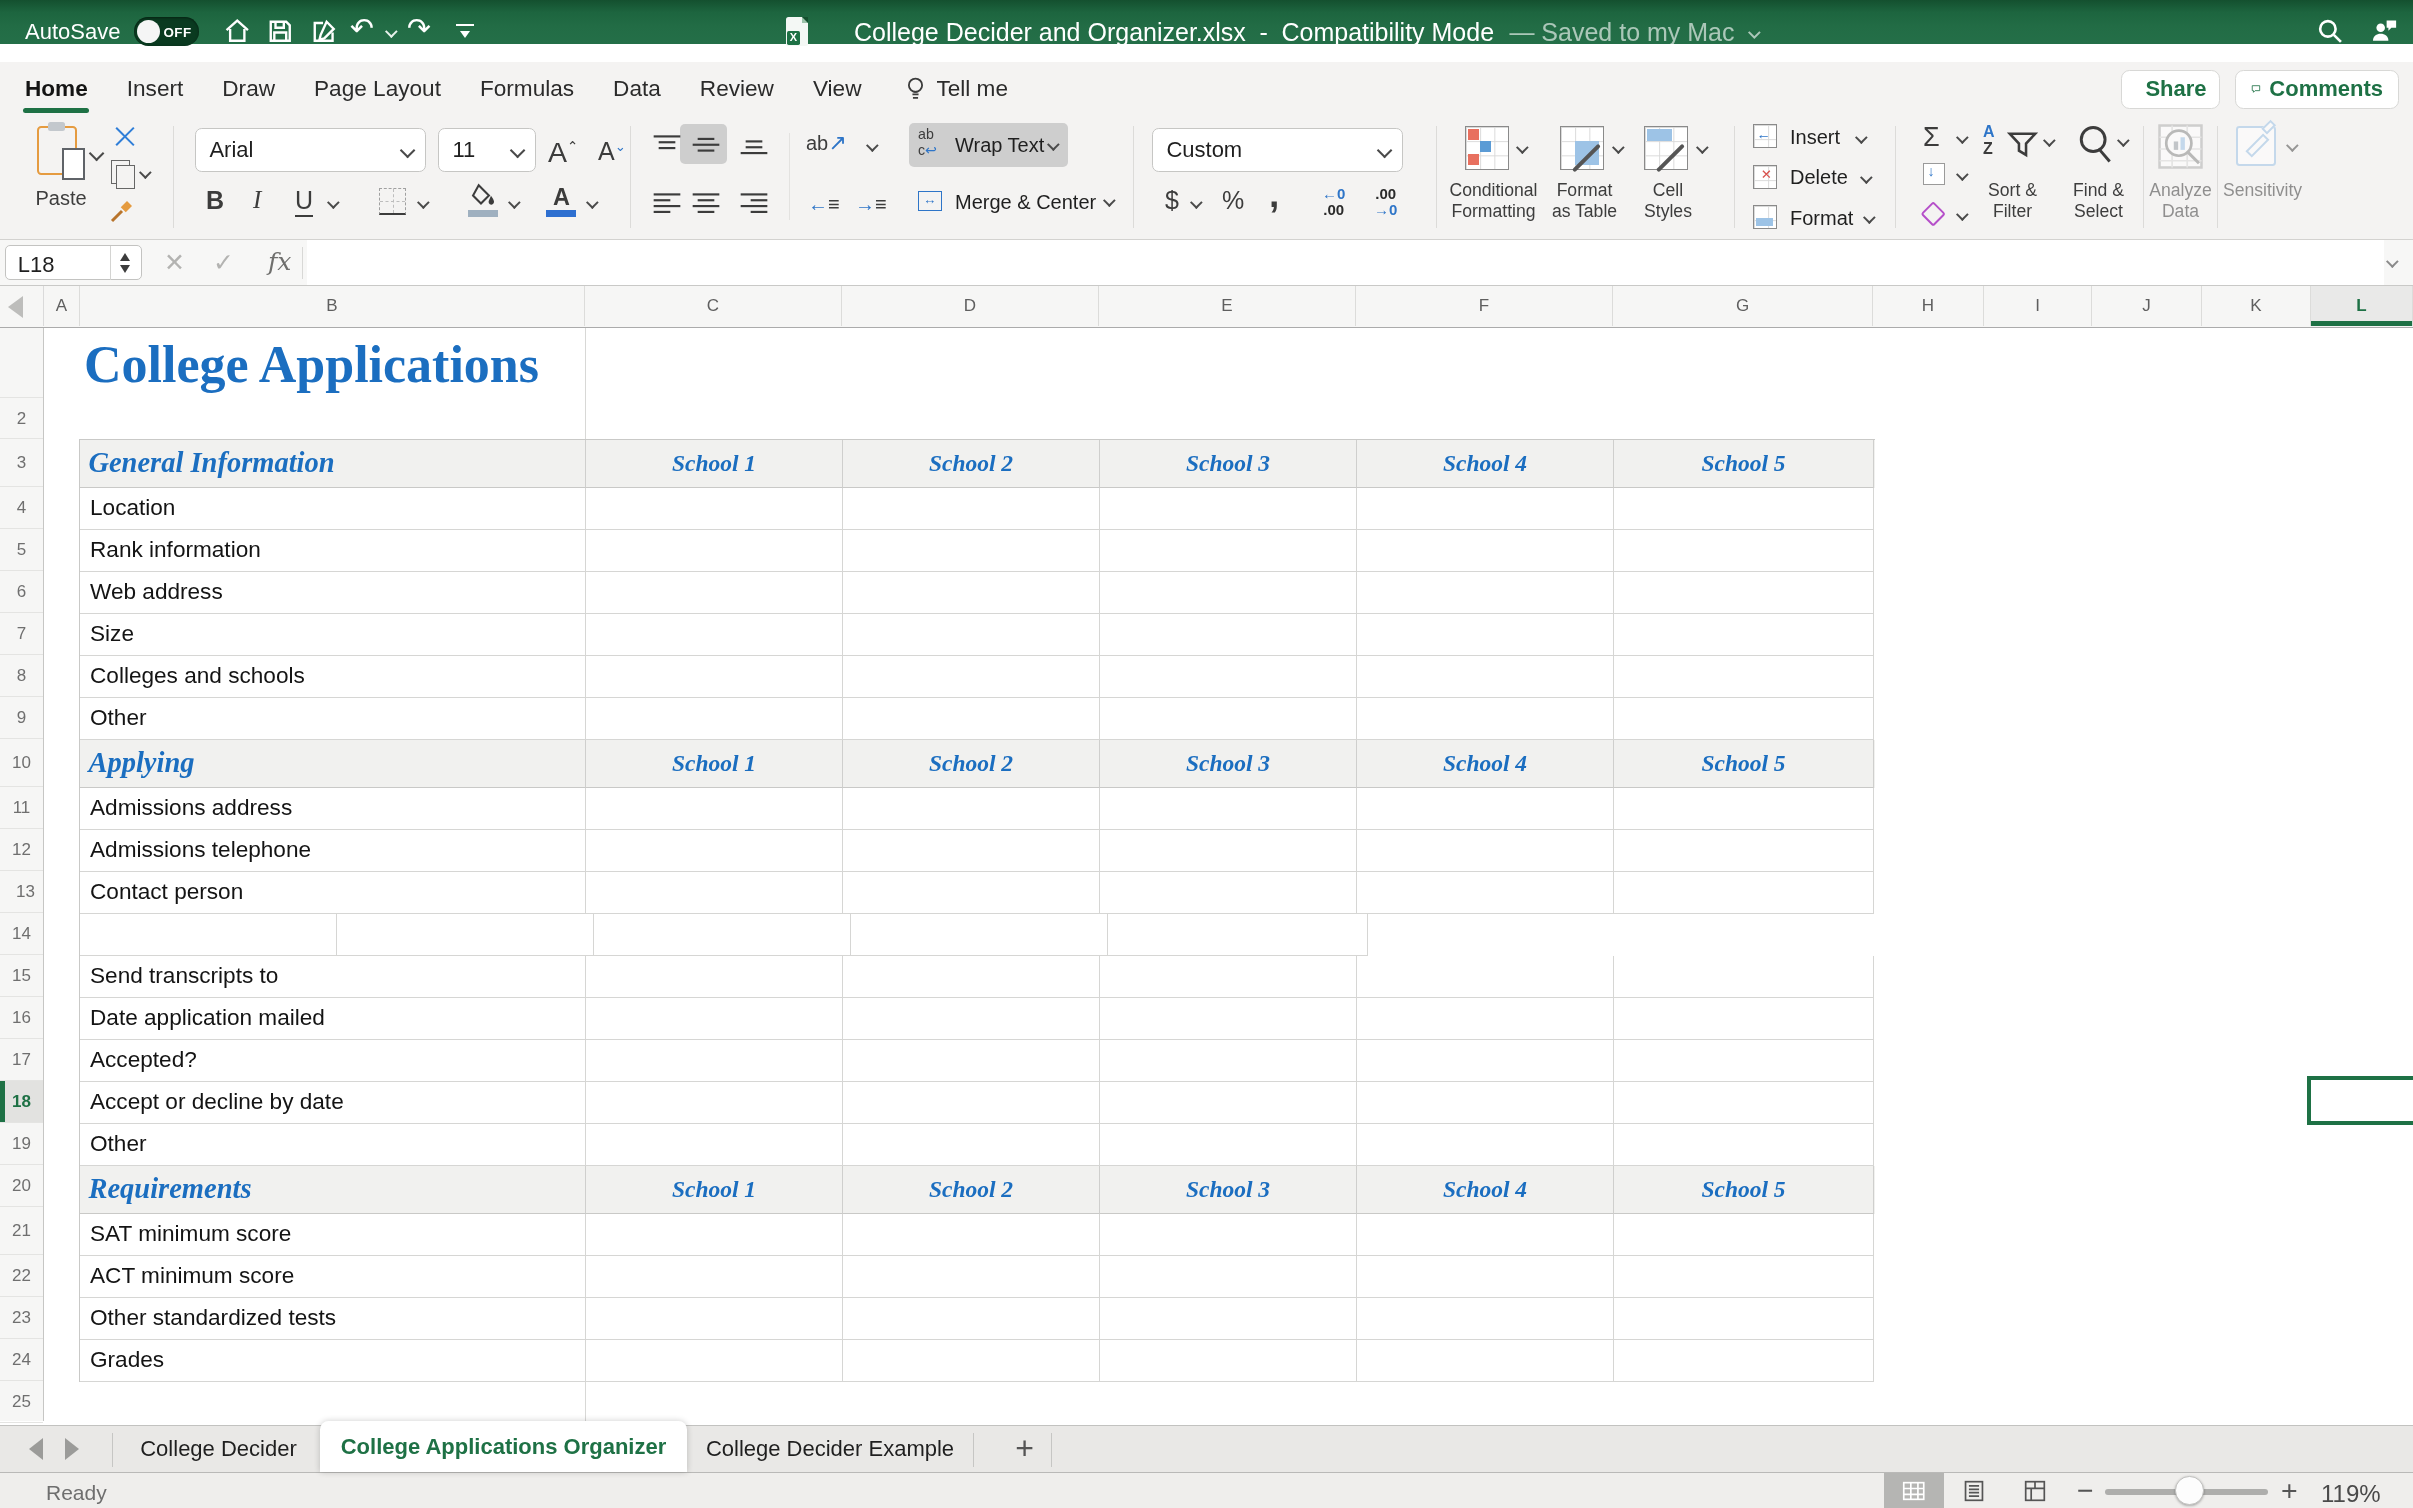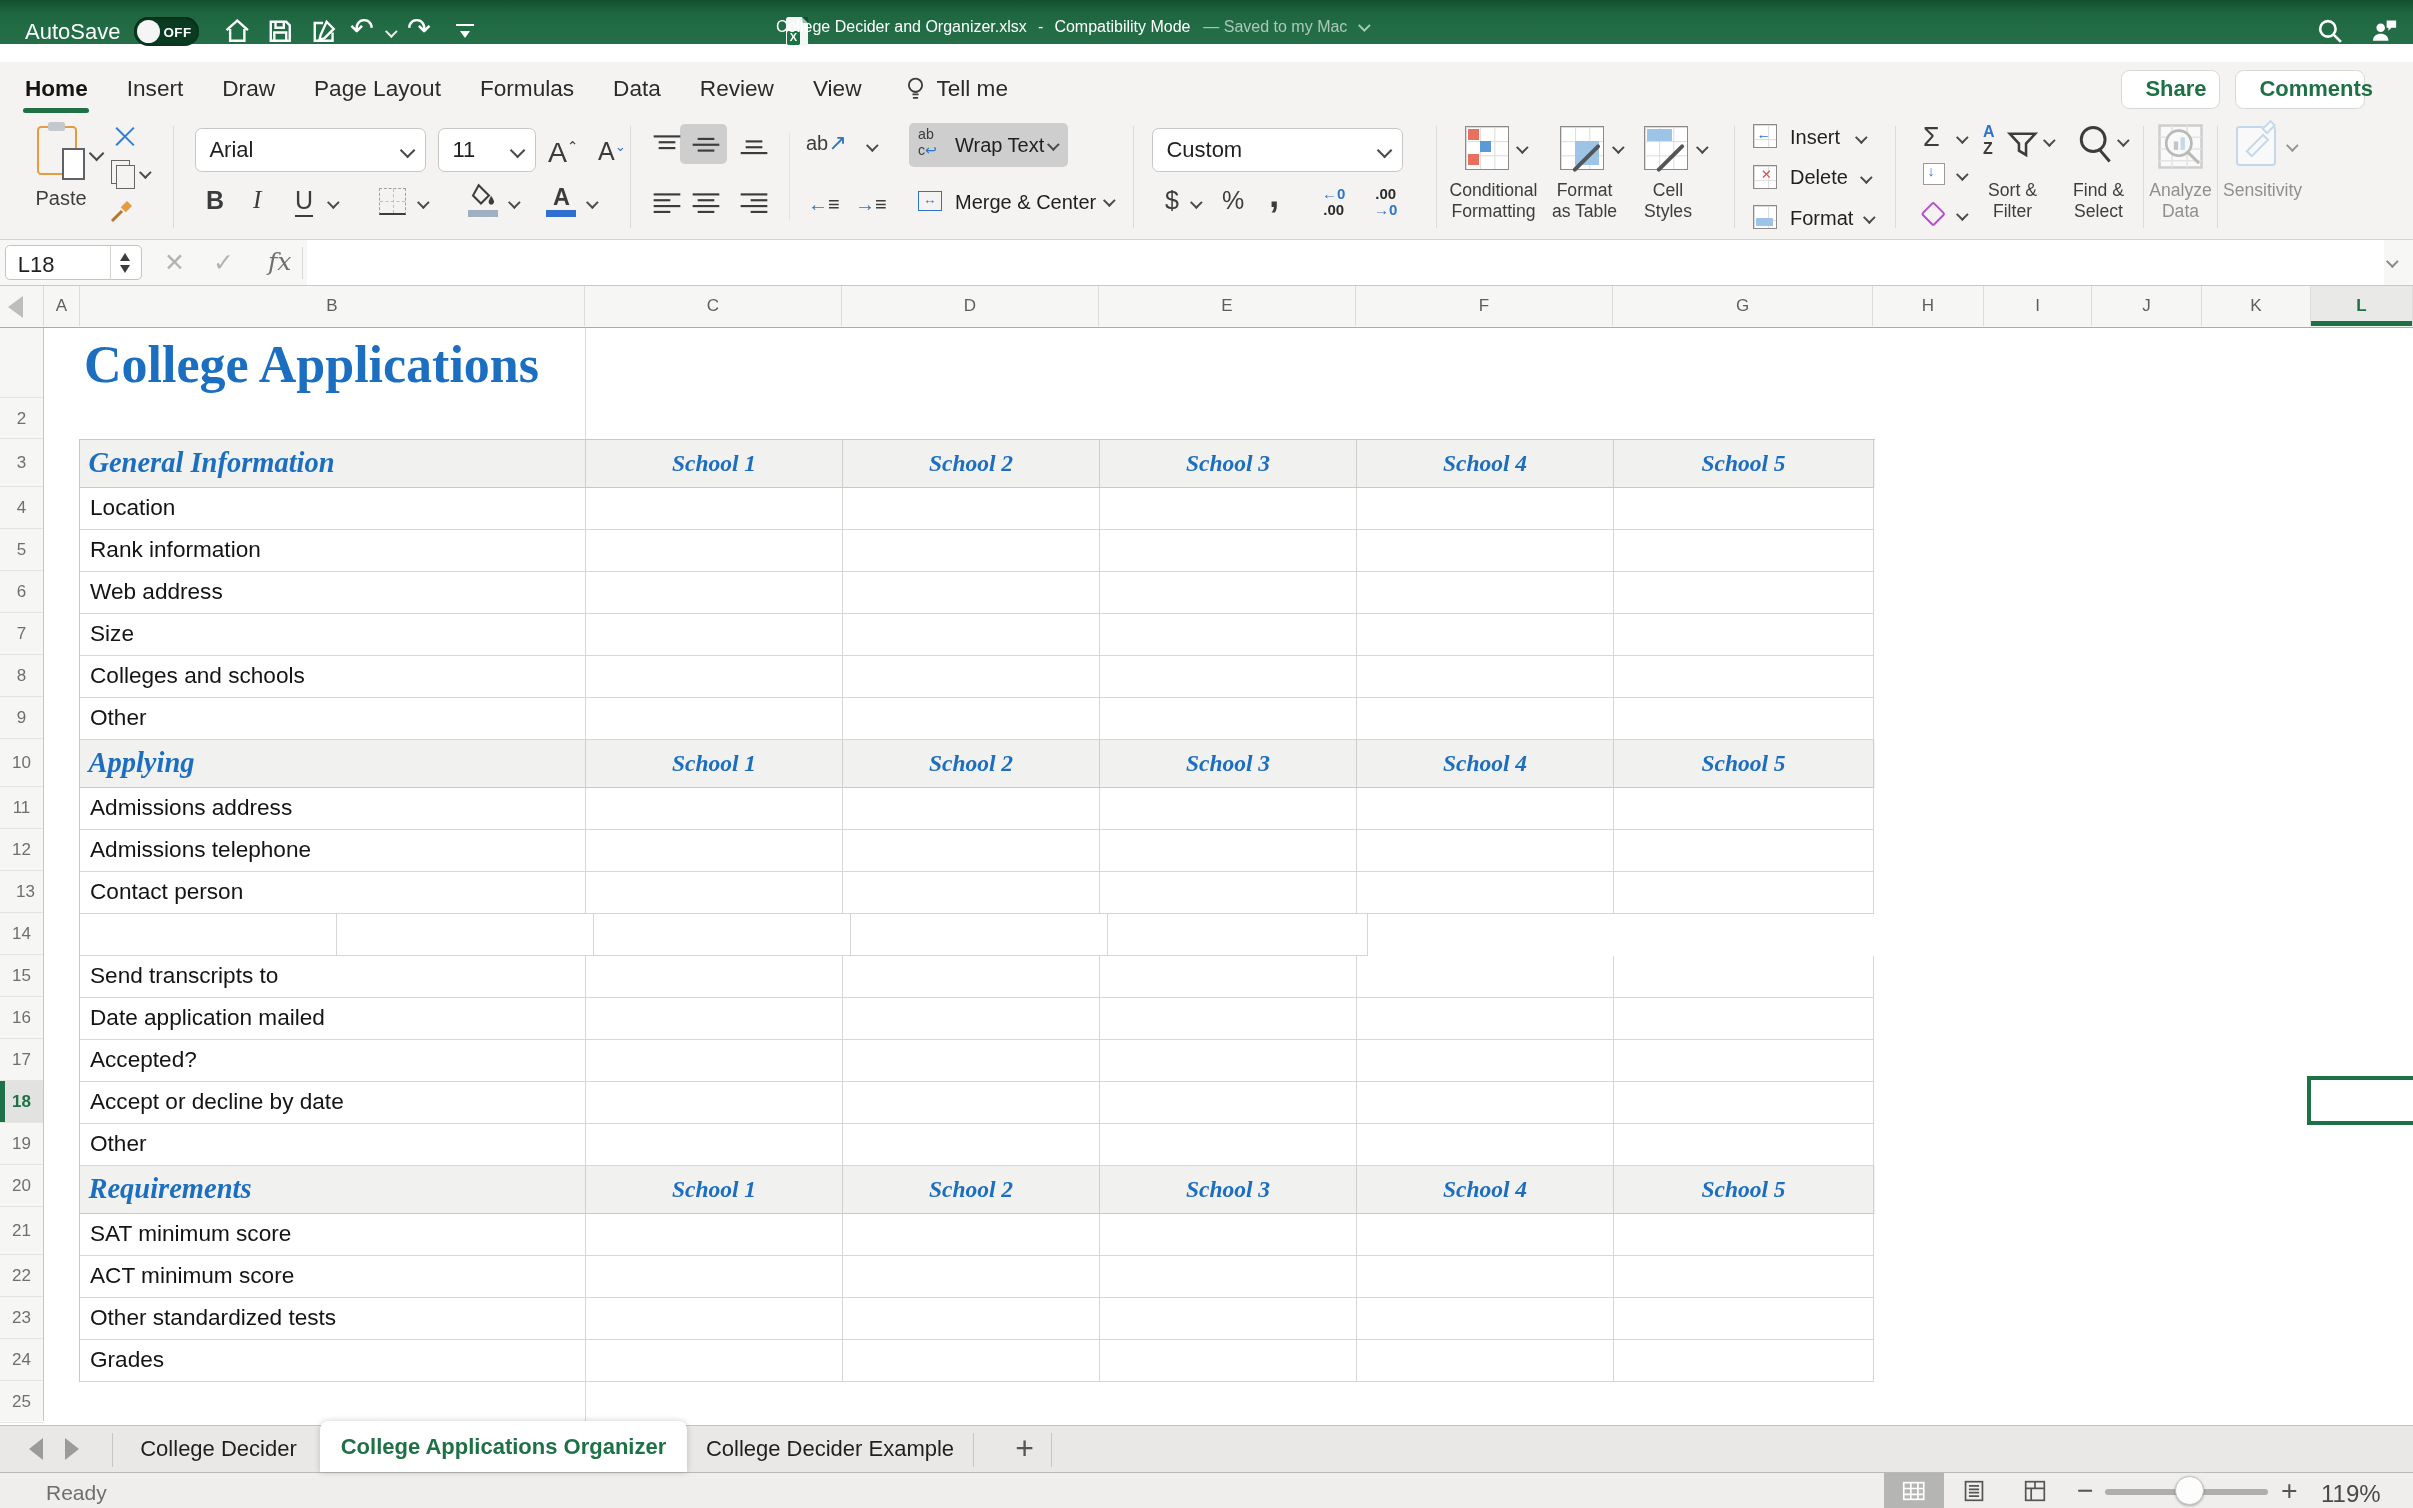--- a/index.html
+++ b/index.html
@@ -19,21 +19,21 @@
   .autosave-knob{position:absolute;left:2.5px;top:2.5px;width:23.5px;height:23.5px;border-radius:50%;background:#f5f5f5;}
   .autosave-state{position:absolute;right:7.5px;top:7.5px;font-size:13.4px;font-weight:bold;color:#fff;letter-spacing:0.4px;}
   .tb-icon{position:absolute;top:17px;width:28.5px;height:28.5px;color:#fff;}
   .tb-glyph{font-family:"DejaVu Sans",sans-serif;font-size:28.5px;line-height:28.5px;color:#fff;}
   .overflow-icon{position:absolute;top:23.5px;width:18.4px;}
   .overflow-icon .bar{display:block;height:0;border-top:2.9px solid #fff;margin-bottom:5px;}
   .overflow-icon .tri{display:block;width:0;height:0;border-left:5.9px solid transparent;border-right:5.9px solid transparent;border-top:7.5px solid #fff;margin:0 auto;}
   .doc-icon{position:absolute;left:786px;top:17px;width:22px;height:28.5px;background:#f4f8f5;border-radius:2.5px;}
   .doc-icon .fold{position:absolute;right:0;top:0;border-left:6.7px solid #9cc3ab;border-top:6.7px solid #14502f;}
   .doc-icon .x{position:absolute;left:0.8px;bottom:0.8px;width:13.4px;height:13.4px;background:#1e7145;color:#fff;font-size:11px;font-weight:bold;line-height:13.4px;text-align:center;border-radius:1.7px;}
-  .title-center{position:absolute;left:776px;top:18.4px;white-space:nowrap;font-size:16px;}
+  .title-center{position:absolute;left:854px;top:18.4px;white-space:nowrap;font-size:25px;}
   .title-dim{color:rgba(255,255,255,.62);}
 
   
   .tabrow{position:absolute;left:0;top:62px;width:2413px;height:54px;background:#f4f3f2;}
   .rtabs{position:absolute;left:25px;top:0;height:54px;display:flex;align-items:center;gap:39px;}
   .rtab{font-size:22.6px;color:#2b2b2b;position:relative;}
   .rtab.active{font-weight:bold;color:#141414;}
   .rtab.active::after{content:'';position:absolute;left:-1.7px;right:-1.7px;bottom:-11px;height:5px;background:#1e7145;border-radius:2.5px;}
   .tellme{position:absolute;left:903px;top:0;height:54px;display:flex;align-items:center;gap:8.4px;font-size:22.6px;color:#2b2b2b;}
   .pillbtn{position:absolute;top:7.5px;height:39px;border:0.8px solid #d8d8d6;border-radius:8.4px;background:#fff;color:#1e7145;font-size:22px;font-weight:600;display:flex;align-items:center;gap:8.4px;padding:0 15px;box-sizing:border-box;}
@@ -198,21 +198,21 @@
     <span>Tell me</span>
   </div>
   <div class="pillbtn" style="left:2121px;width:99px;">
     <svg width="22" height="22" viewBox="0 0 24 24" fill="none" stroke="#1e7145" stroke-width="2">
         <path d="M5 13v7h14v-7"></path>
         <path d="M12 14V4"></path>
         <path d="M8 7.5 12 3.5 16 7.5"></path>
       </svg>
     <span>Share</span>
   </div>
-  <div class="pillbtn" style="left:2235px;width:130px;">
+  <div class="pillbtn" style="left:2235px;width:164px;">
     <svg width="22" height="22" viewBox="0 0 24 24" fill="none" stroke="#1e7145" stroke-width="2">
         <path d="M3 4h18v12H10l-4 4v-4H3z"></path>
       </svg>
     <span>Comments</span>
   </div>
 </div>
 
 <div class="ribbon">
 
   <div>

